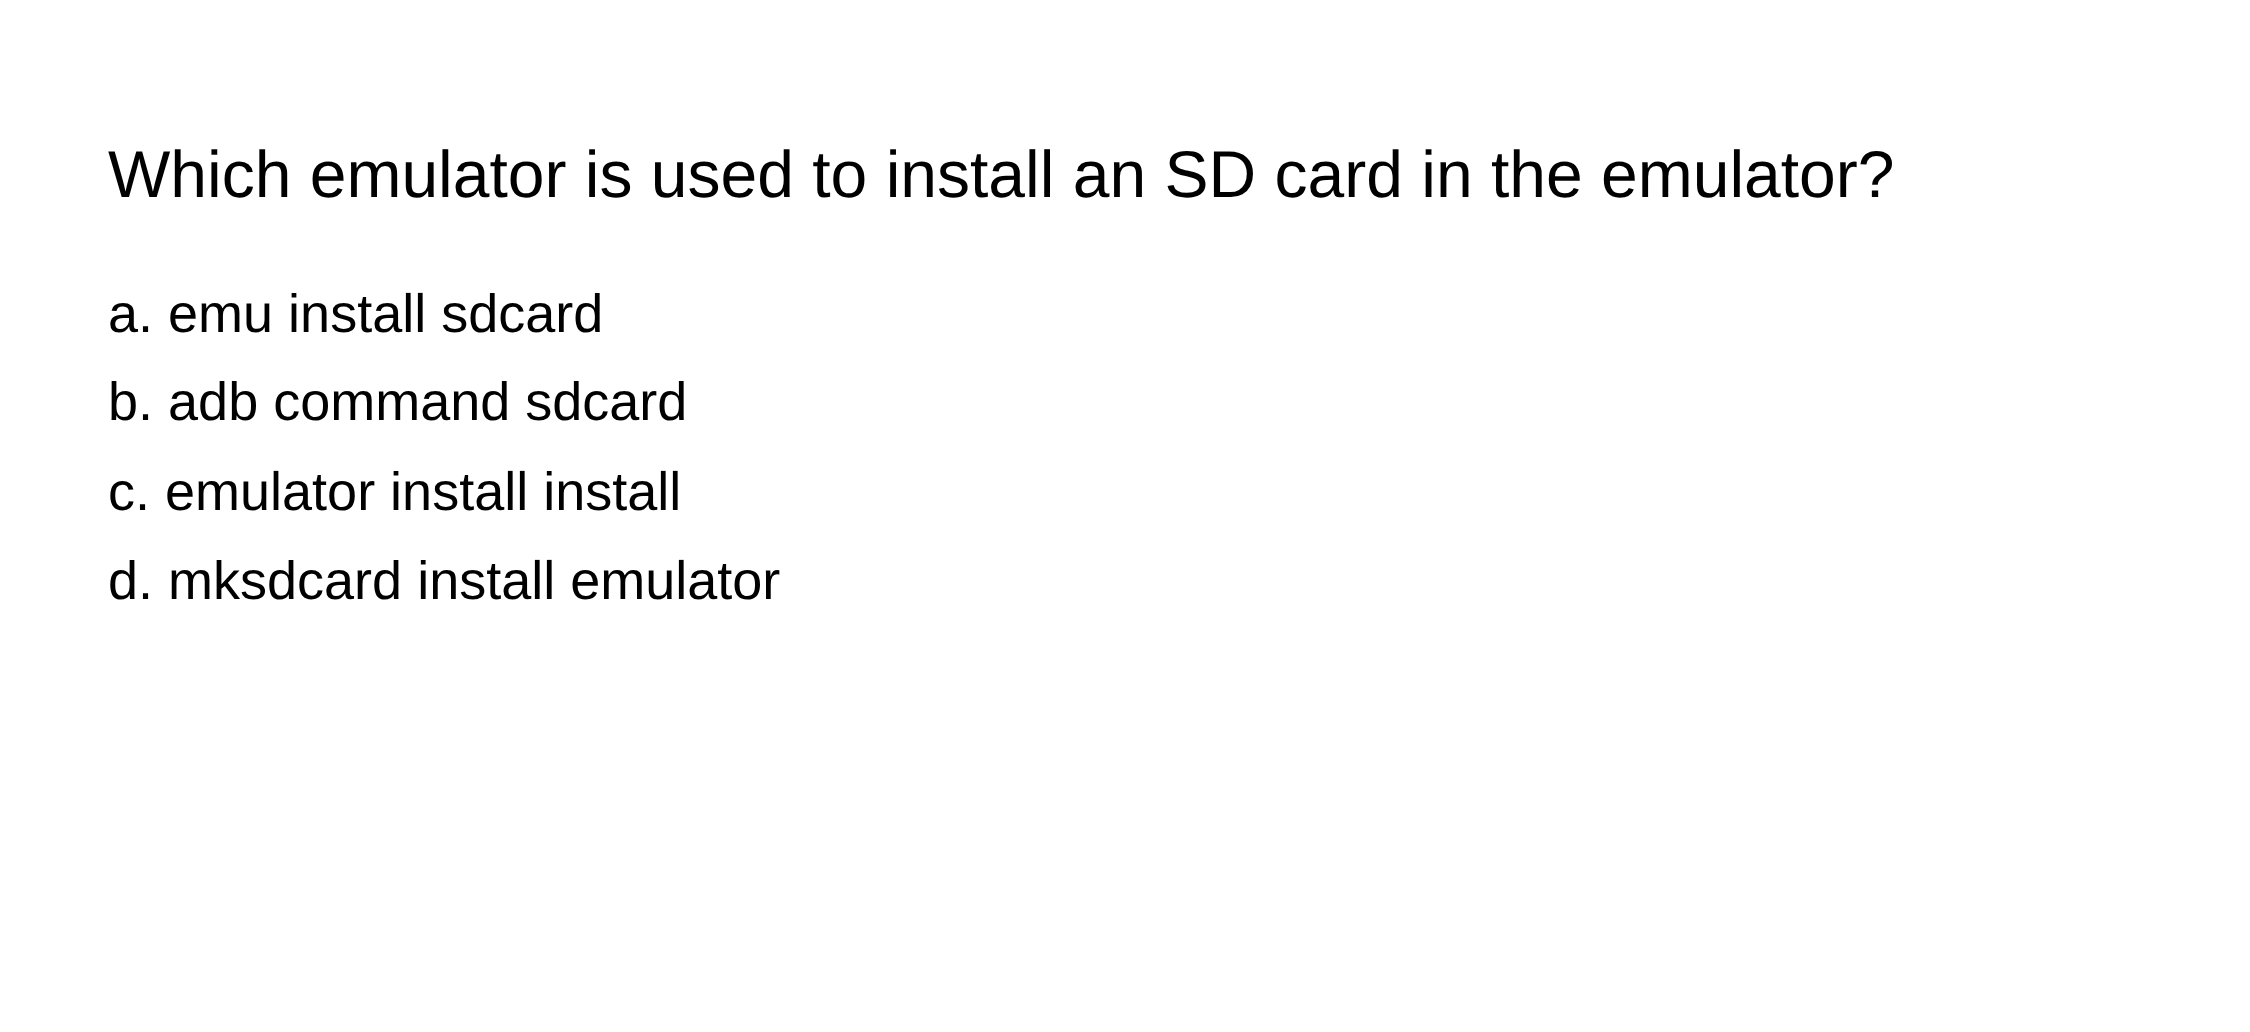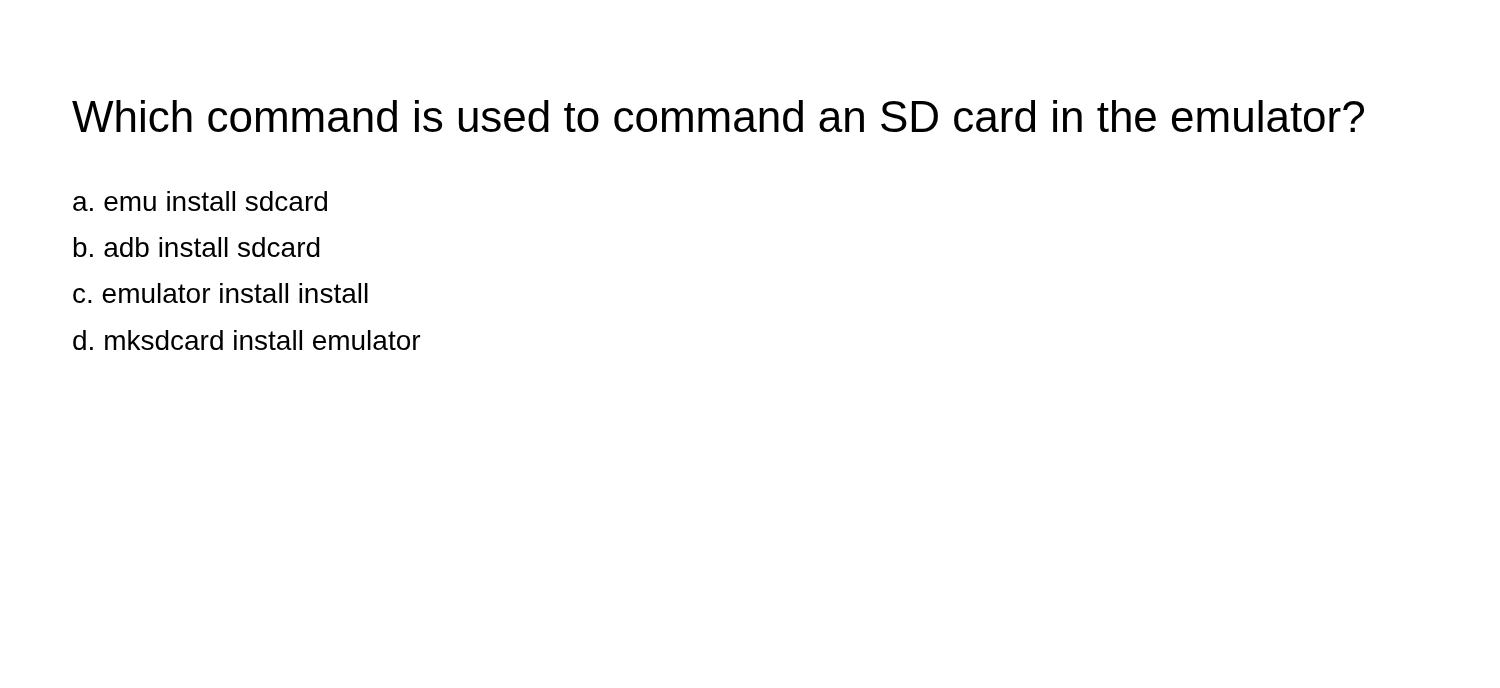--- a/index.html
+++ b/index.html
@@ -15,36 +15,36 @@
       padding: 78px 72px;
       color: #000000;
     }
     .question {
       font-size: 44px;
       line-height: 1.75;
       font-weight: 400;
       margin-bottom: 24px;
     }
     .option {
-      font-size: 28px;
+      font-size: 36px;
       line-height: 1.65;
       font-weight: 400;
     }
   </style>
 </head>
 <body>
 
-<div class="question">Which command is used to command an SD card in the emulator?</div>
+<div class="question">Which emulator is used to install an SD card in the emulator?</div>
 
 <div class="option">
   <span>a</span><span>. </span><span>emu install sdcard</span>
 </div>
 
 <div class="option">
-  <span>b</span><span>. </span><span>adb install sdcard</span>
+  <span>b</span><span>. </span><span>adb command sdcard</span>
 </div>
 
 <div class="option">
   <span>c</span><span>. </span><span>emulator install install</span>
 </div>
 
 <div class="option">
   <span>d</span><span>. </span><span>mksdcard install emulator</span>
 </div>
 

